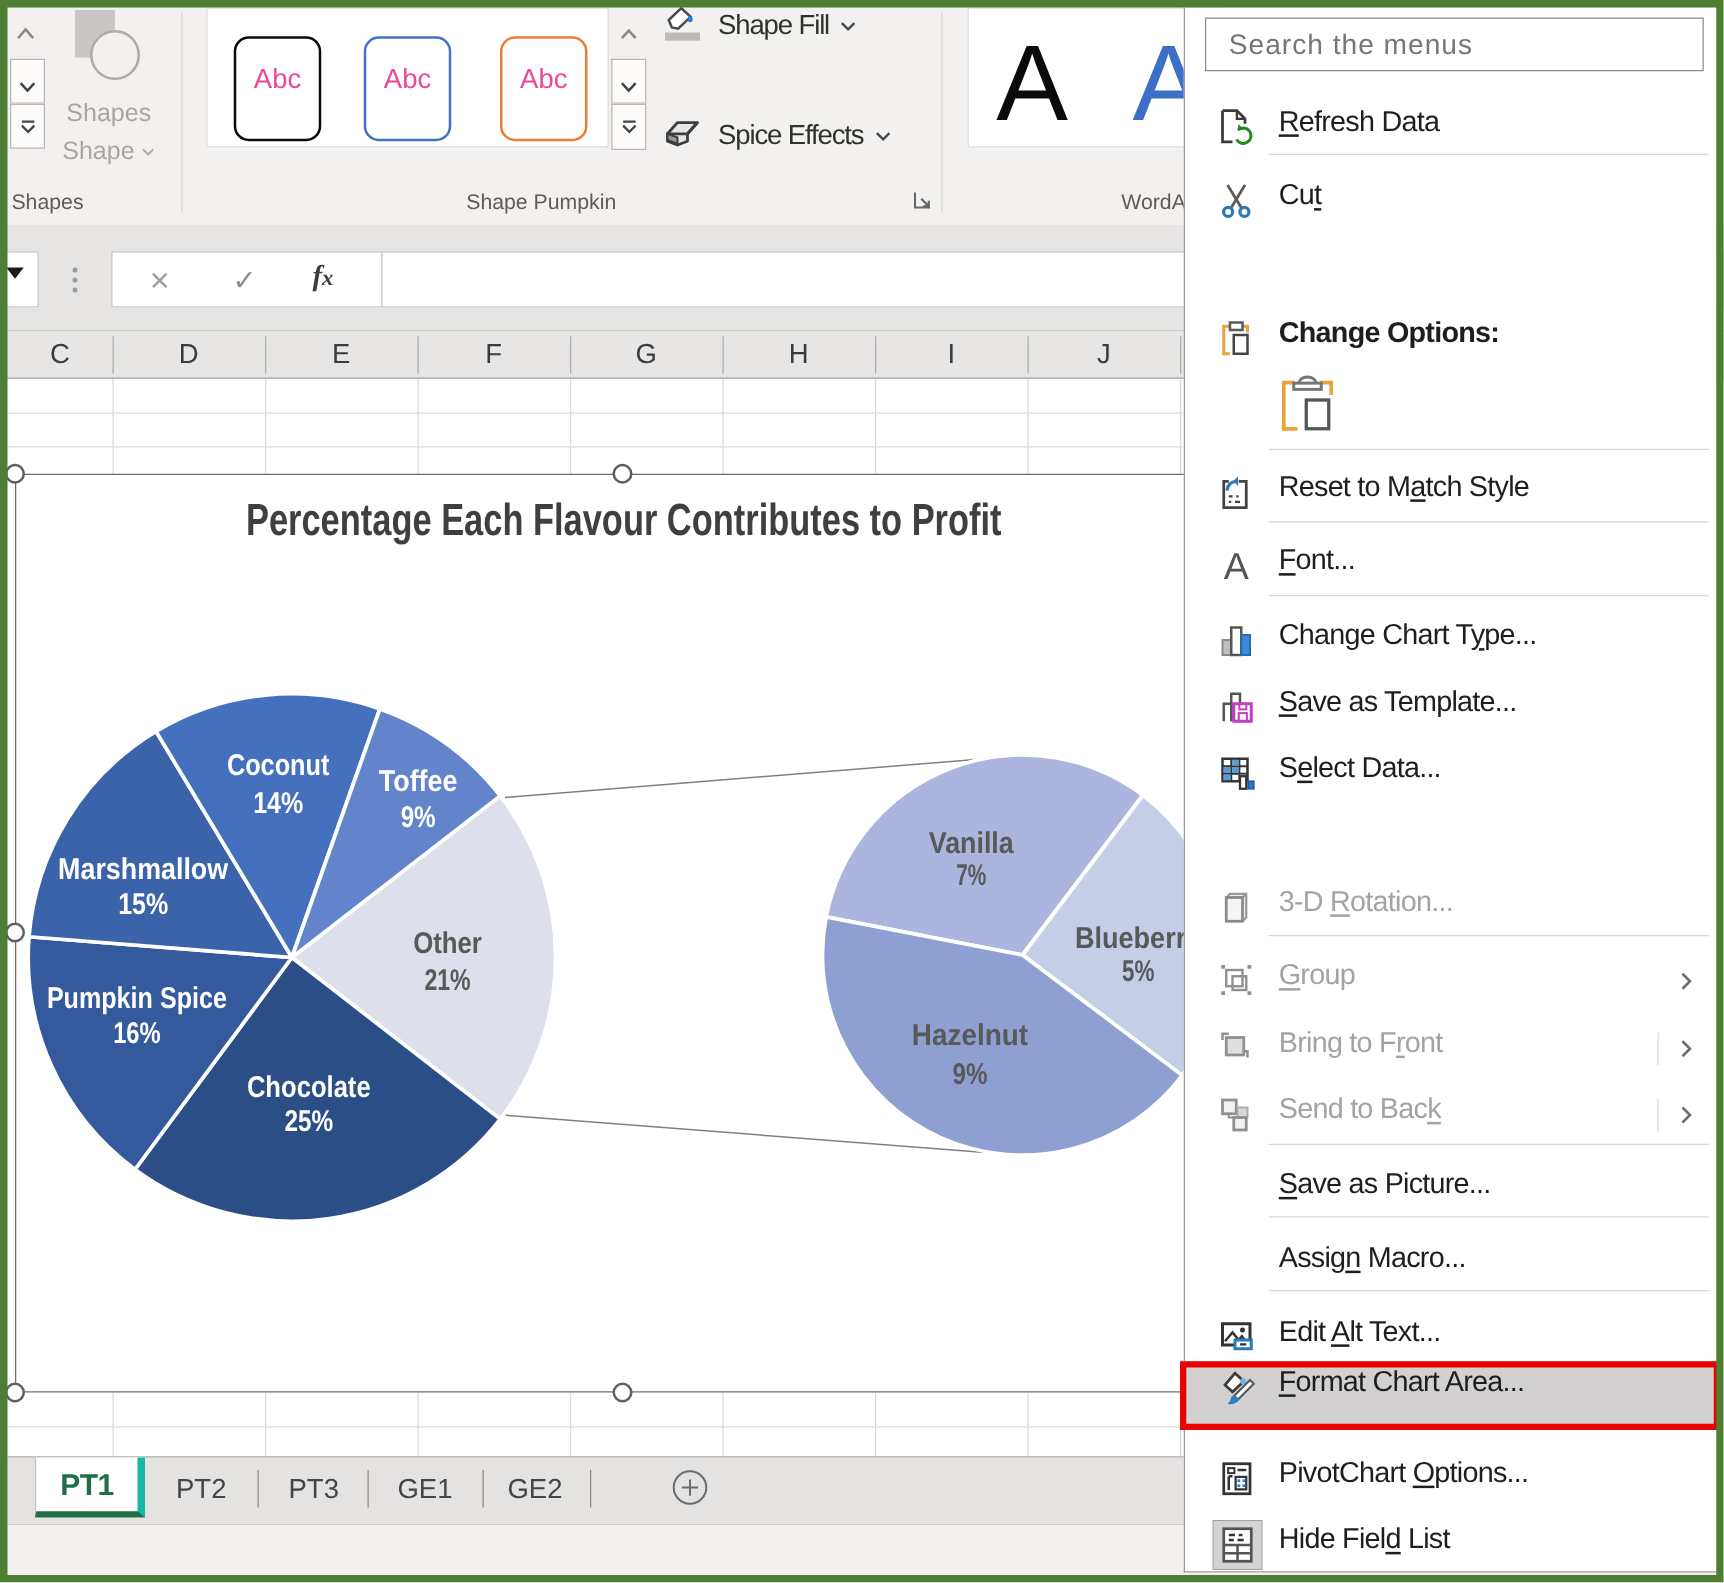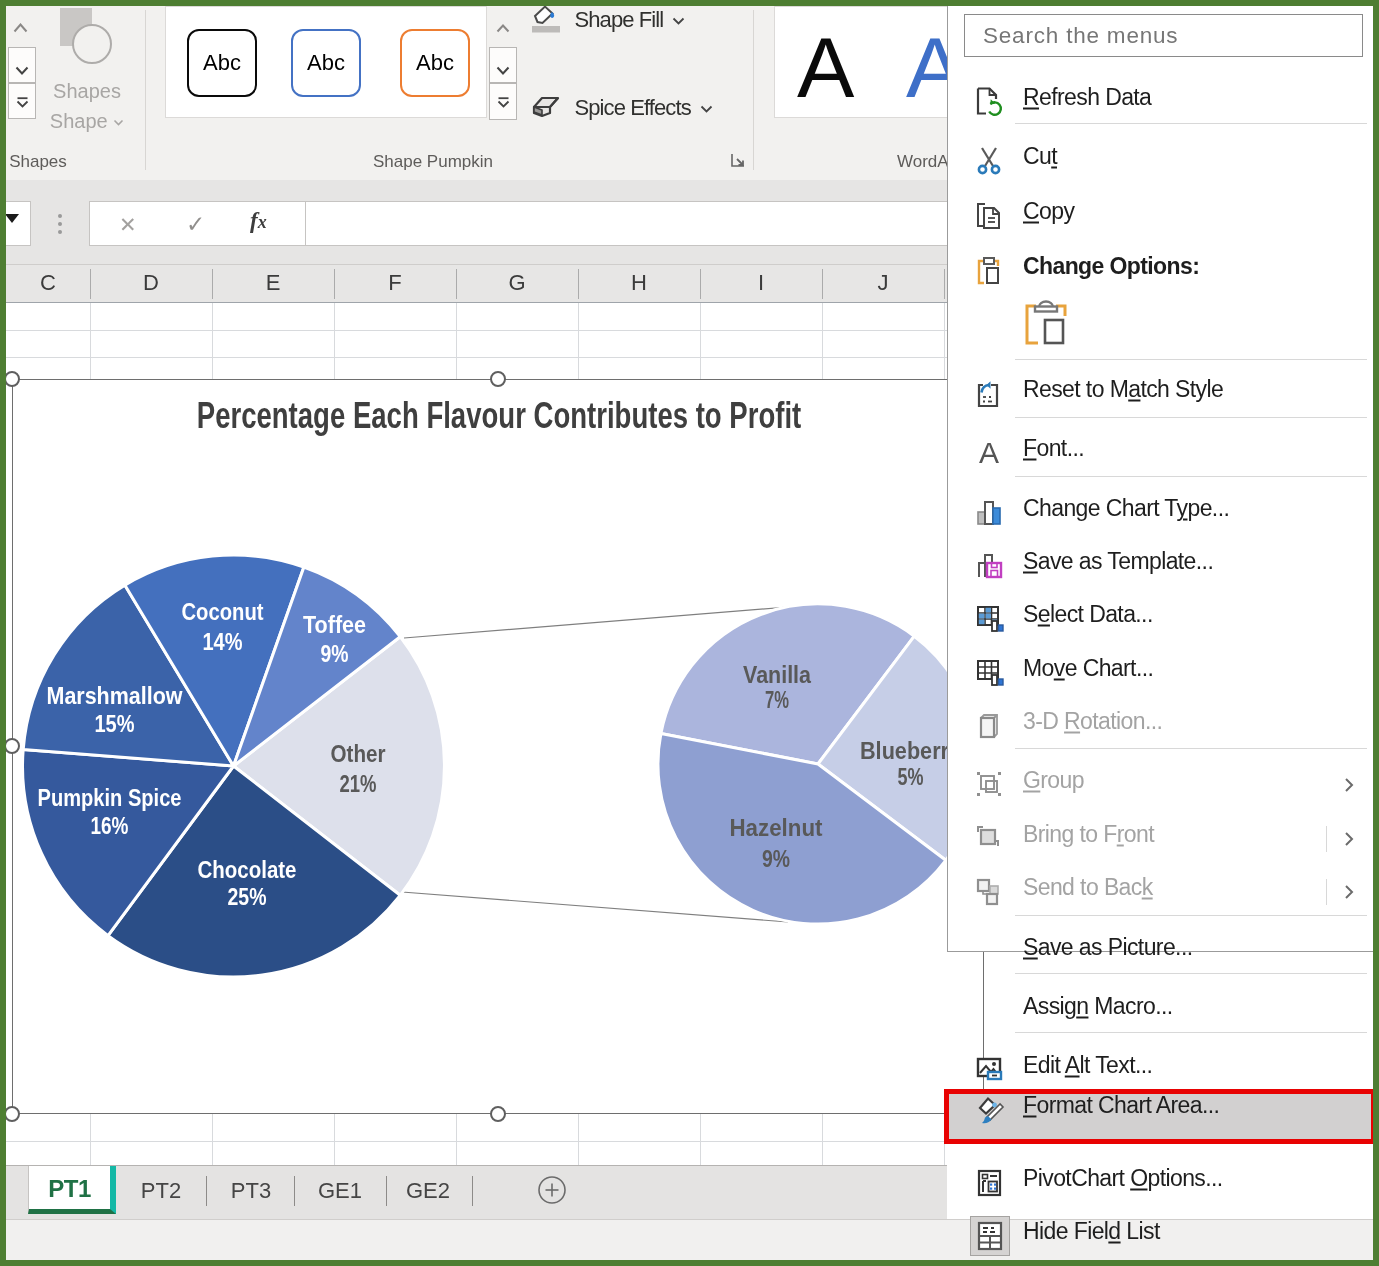--- a/index.html
+++ b/index.html
@@ -1,21 +1,21 @@
 <!DOCTYPE html>
 <html><head><meta charset="utf-8">
 <style>
 * { margin:0; padding:0; box-sizing:border-box; }
 html,body { width:1379px; height:1266px; overflow:hidden; }
 body { font-family:"Liberation Sans",sans-serif; position:relative; background:#fff; }
 #frame { position:absolute; inset:0; border:6px solid #4E7E32; z-index:50; pointer-events:none; }
 .ribbon { position:absolute; left:0px; top:0px; width:1379px; height:180px; background:#F2F1EF; }
 .panel { position:absolute; background:#FFFFFF; border:1px solid #DCDAD8; }
-.abc { position:absolute; top:29px; width:70px; height:68px; border:2.4px solid; border-radius:12px;
-        background:#fff; text-align:center; line-height:64px; font-size:22px; color:#000000; }
+.abc { position:absolute; top:29px; width:70px; height:84px; border:2.4px solid; border-radius:12px;
+        background:#fff; text-align:center; line-height:64px; font-size:22px; color:#ec4899; }
 .sbtn { position:absolute; width:28px; background:#FDFCFB; border:1px solid #B8B6B4; display:flex; justify-content:center; }
 .vsep { position:absolute; top:10px; height:160px; width:1px; background:#D8D6D3; }
 .grpname { position:absolute; font-size:17px; color:#5E5C5A; text-align:center; }
 .glabel { position:absolute; }
 .cmd { position:absolute; left:531px; height:40px; white-space:nowrap; }
 .cic { display:inline-block; vertical-align:middle; margin-right:9px; }
 .ctext { font-size:22px; color:#30302e; vertical-align:middle; letter-spacing:-0.9px; }
 .cchev { margin-left:9px; vertical-align:middle; display:inline-block; }
 .dlg { position:absolute; left:730px; top:152px; }
 .bigA { position:absolute; top:24px; font-size:86px; line-height:86px; font-weight:400; }
@@ -34,21 +34,21 @@
 .chart { position:absolute; left:12px; top:379px; width:972px; height:735px; background:#fff; border:1.5px solid #6E6E6E; }
 .ctitle { position:absolute; left:0; top:18px; width:972px; text-align:center; font-size:36px; line-height:36px; font-weight:bold; color:#3F3F3F; transform:scaleX(0.765); }
 .handle { position:absolute; width:16px; height:16px; border-radius:50%; background:#fff; border:2px solid #5f5f5f; z-index:5; }
 .tabbar { position:absolute; left:6px; top:1165px; width:941px; height:54px; background:#E4E3E2; border-top:1px solid #B5B3B1; }
 .tab-active { position:absolute; left:22px; top:0px; width:88px; height:48px; background:#fff; border-bottom:5px solid #1F7145;
   color:#1F7145; font-weight:bold; font-size:24px; letter-spacing:-0.5px; text-align:center; line-height:46px; border-left:1px solid #C6C4C2; border-right:6px solid #14b8a6; }
 .tab { position:absolute; top:0px; width:80px; height:48px; color:#454545; font-size:22px; text-align:center; line-height:50px; }
 .tsep { position:absolute; top:10px; height:30px; width:1px; background:#8D8B89; }
 .plus { position:absolute; left:531px; top:9px; }
 .status { position:absolute; left:6px; top:1219px; width:1367px; height:41px; background:#F1F0EF; border-top:1px solid #D0CECC; }
-.menu { position:absolute; left:947px; top:6px; width:426px; height:946px; background:#fff;
+.menu { position:absolute; left:947px; top:6px; width:426px; height:1252px; background:#fff;
   border-left:1px solid #9B9B9B; border-bottom:1px solid #9B9B9B; z-index:20; }
 .search { position:absolute; left:16px; top:8px; width:399px; height:43px; border:1px solid #8a8a8a;
   font-size:22.5px; color:#767676; line-height:41px; padding-left:18px; letter-spacing:0.8px; }
 .mi { position:absolute; left:0; width:426px; height:54px; z-index:1; }
 .mic { position:absolute; left:27px; top:12px; width:30px; height:30px; }
 .mit { position:absolute; left:75px; top:calc(50% - 5px); transform:translateY(-50%); font-size:23px; color:#1E1E1E;
   white-space:nowrap; letter-spacing:-0.6px; }
 .mi.gray .mit { color:#A3A3A3; }
 .mit u { text-underline-offset:3px; text-decoration-thickness:1.5px; }
 .mpipe { position:absolute; right:47px; top:14px; width:1px; height:26px; background:#D8D8D8; }
@@ -251,30 +251,20 @@
 </div>
 <div class="mi" style="top:128px;">
 <span class="mic"><svg width="28" height="30" viewBox="0 0 28 30">
 <line x1="7" y1="2" x2="18" y2="20" stroke="#5a5a5a" stroke-width="2.2"></line>
 <line x1="21" y1="2" x2="10" y2="20" stroke="#5a5a5a" stroke-width="2.2"></line>
 <circle cx="7.5" cy="23.5" r="3.6" fill="none" stroke="#2a7ab9" stroke-width="2.6"></circle>
 <circle cx="20.5" cy="23.5" r="3.6" fill="none" stroke="#2a7ab9" stroke-width="2.6"></circle>
 </svg></span>
 <span class="mit" style="">Cu<u>t</u></span>
 </div>
-<div class="mi" style="top:183px;">
-<span class="mic"><svg width="28" height="30" viewBox="0 0 28 30">
-<path d="M10 3 h-7 v22 h7" fill="none" stroke="#444" stroke-width="2"></path>
-<path d="M9 7 h10 l5 5 v15 h-15 z" fill="#fff" stroke="#444" stroke-width="2"></path>
-<path d="M18 7 v6 h6" fill="none" stroke="#444" stroke-width="1.8"></path>
-<line x1="13" y1="17" x2="20" y2="17" stroke="#444" stroke-width="1.8"></line>
-<line x1="13" y1="21" x2="20" y2="21" stroke="#444" stroke-width="1.8"></line>
-</svg></span>
-<span class="mit" style=""><u>C</u>opy</span>
-</div>
 <div class="mi" style="top:238px;">
 <span class="mic"><svg width="28" height="30" viewBox="0 0 28 30">
 <path d="M9 5 h-5 v22 h5" fill="none" stroke="#E8A33D" stroke-width="2.4"></path>
 <path d="M19 5 h4 v5" fill="none" stroke="#E8A33D" stroke-width="2.4"></path>
 <rect x="9" y="2" width="10" height="6" fill="none" stroke="#5a5a5a" stroke-width="2"></rect>
 <rect x="12" y="12" width="11" height="15" fill="#fff" stroke="#444" stroke-width="2"></rect>
 </svg></span>
 <span class="mit" style="font-weight:bold;">Change Options:</span>
 </div>
 <div class="mi" style="top:361px;">
@@ -319,29 +309,20 @@
 <path d="M3 9 h20 M3 15 h20 M10 3 v18 M16.5 3 v18" stroke="#333" stroke-width="1.6"></path>
 <rect x="3.8" y="9.6" width="5.6" height="4.8" fill="#5B9BD5"></rect>
 <rect x="10.7" y="9.6" width="5.2" height="4.8" fill="#5B9BD5"></rect>
 <rect x="3.8" y="15.6" width="5.6" height="4.6" fill="#5B9BD5"></rect>
 <rect x="10.7" y="3.8" width="5.2" height="4.6" fill="#5B9BD5"></rect>
 <rect x="17.2" y="15.6" width="5" height="4.6" fill="#5B9BD5"></rect>
 <rect x="17" y="17" width="5" height="10" fill="#fff" stroke="#333" stroke-width="1.8"></rect>
 <rect x="23.5" y="21" width="4.5" height="6" fill="#2E75D4" stroke="#2a5a9e" stroke-width="1.4"></rect>
 </svg></span>
 <span class="mit" style="">S<u>e</u>lect Data...</span>
-</div>
-<div class="mi" style="top:640px;">
-<span class="mic"><svg width="30" height="30" viewBox="0 0 30 30">
-<rect x="3" y="3" width="20" height="18" fill="#fff" stroke="#333" stroke-width="2"></rect>
-<path d="M3 9 h20 M3 15 h20 M10 3 v18 M16.5 3 v18" stroke="#333" stroke-width="1.6"></path>
-<rect x="17" y="17" width="5" height="10" fill="#fff" stroke="#333" stroke-width="1.8"></rect>
-<rect x="23.5" y="21" width="4.5" height="6" fill="#2E75D4" stroke="#2a5a9e" stroke-width="1.4"></rect>
-</svg></span>
-<span class="mit" style="">Mo<u>v</u>e Chart...</span>
 </div>
 <div class="mi gray" style="top:693px;">
 <span class="mic"><svg width="28" height="30" viewBox="0 0 28 30">
 <path d="M6 7 l3 -3 h13 v19 l-3 3" fill="#EDEDED" stroke="#9a9a9a" stroke-width="1.8"></path>
 <path d="M22 4 l-3 3 h-13" fill="none" stroke="#9a9a9a" stroke-width="1.8"></path>
 <rect x="6" y="7" width="13" height="19" fill="#F5F5F5" stroke="#8a8a8a" stroke-width="2.2"></rect>
 </svg></span>
 <span class="mit" style="">3-D <u>R</u>otation...</span>
 </div>
 <div class="mi gray" style="top:752px;">

